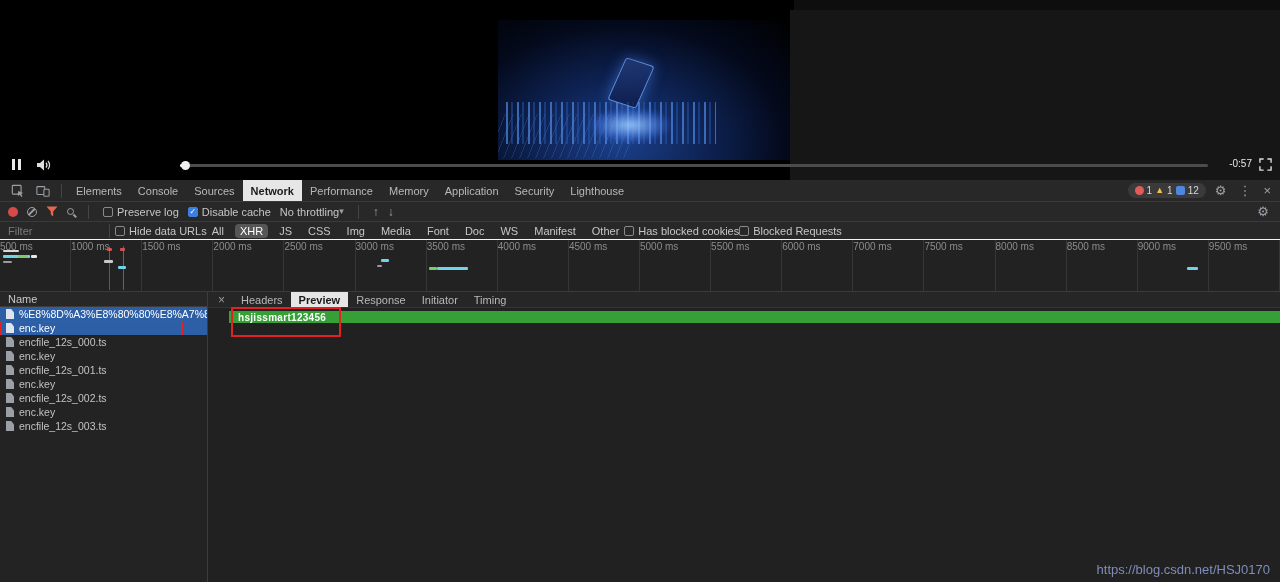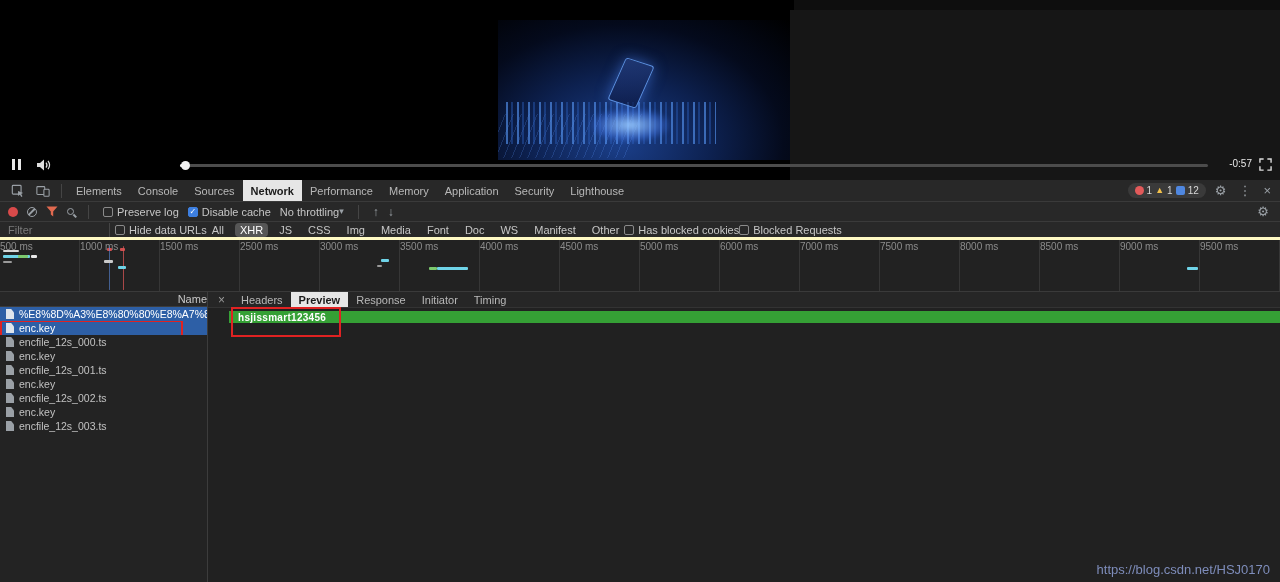--- a/index.html
+++ b/index.html
@@ -72,36 +72,36 @@
   .tb-check { display:flex; align-items:center; gap:4px; cursor:pointer; white-space:nowrap; }
   .cb { width:10px; height:10px; border:1px solid #8a8a8a; border-radius:2px; display:flex;
     align-items:center; justify-content:center; font-size:8px; color:#fff; line-height:10px; }
   .cb.checked { background:var(--cbblue); border-color:var(--cbblue); }
   .tb-throttle { display:flex; align-items:flex-start; cursor:pointer; white-space:nowrap; }
   .caret { color:#9aa0a6; font-size:9px; }
   .tb-arrow { color:#9aa0a6; font-size:12px; cursor:pointer; }
   .tb-spacer { flex:1; }
 
   .dt-filterbar { display:flex; align-items:center; height:18px; background:#282828;
-    border-bottom:3px solid #fef9c3; padding:0 8px; }
+    border-bottom:1px solid #fef9c3; padding:0 8px; }
   .flt-input { background:transparent; border:none; outline:none; color:#ccc; font-size:11px; width:96px;
     font-family:"Liberation Sans", sans-serif; }
   .flt-input::placeholder { color:#7a7a7a; }
   .pill-list { display:flex; align-items:center; gap:6px; }
   .pill { padding:1px 5px; border-radius:4px; color:#c6c6c6; cursor:pointer; white-space:nowrap; }
   .pill.active { background:#565656; color:#fff; }
 
   .dt-overview { position:relative; height:52px; background:#222; border-bottom:1px solid #3a3a3a; overflow:hidden; }
   .ov-cells { display:flex; height:100%; }
   .ov-cell { flex:1; border-right:1px solid #363636; font-size:10px; color:#8c8c8c;
     text-align:left; padding-top:1px; overflow:hidden; white-space:nowrap; }
   .ov-bar { position:absolute; border-radius:1px; }
 
   .dt-main { display:flex; height:290px; }
-  .panel-left { width:208px; border-right:1px solid #3c3c3c; display:flex; flex-direction:column; background:#232323;text-align:right; }
+  .panel-left { width:208px; border-right:1px solid #3c3c3c; display:flex; flex-direction:column; background:#232323; }
   .pl-header { height:15px; line-height:15px; padding-left:8px; color:#c8c8c8;
     border-bottom:1px solid #3c3c3c; background:#272727; cursor:pointer; }
   .req-row { height:14px; display:flex; align-items:center; gap:5px; padding-left:6px;
     font-size:10.5px; color:#c2c2c2; position:relative; cursor:pointer; white-space:nowrap; overflow:hidden; }
   .req-row.selected { background:var(--selection); color:#fff; }
   .req-icon { width:8px; height:10px; background:#9aa0a6; flex:none;
     clip-path:polygon(0 0,65% 0,100% 35%,100% 100%,0 100%); }
   .selected .req-icon { background:#dfe5ec; }
   .req-row.annotated::after { content:""; position:absolute; left:0; top:-1px; width:179px; height:16px;
     border:2px solid var(--annotation); pointer-events:none; }
@@ -301,33 +301,35 @@
 
   <div class="dt-overview">
     <div class="ov-cells">
 
         <div class="ov-cell"><span>500 ms</span></div>
 
         <div class="ov-cell"><span>1000 ms</span></div>
 
         <div class="ov-cell"><span>1500 ms</span></div>
 
+        <div class="ov-cell"><span>2000 ms</span></div>
 
         <div class="ov-cell"><span>2500 ms</span></div>
 
         <div class="ov-cell"><span>3000 ms</span></div>
 
         <div class="ov-cell"><span>3500 ms</span></div>
 
         <div class="ov-cell"><span>4000 ms</span></div>
 
         <div class="ov-cell"><span>4500 ms</span></div>
 
         <div class="ov-cell"><span>5000 ms</span></div>
 
+        <div class="ov-cell"><span>5500 ms</span></div>
 
         <div class="ov-cell"><span>6000 ms</span></div>
 
 
         <div class="ov-cell"><span>7000 ms</span></div>
 
         <div class="ov-cell"><span>7500 ms</span></div>
 
         <div class="ov-cell"><span>8000 ms</span></div>
 

